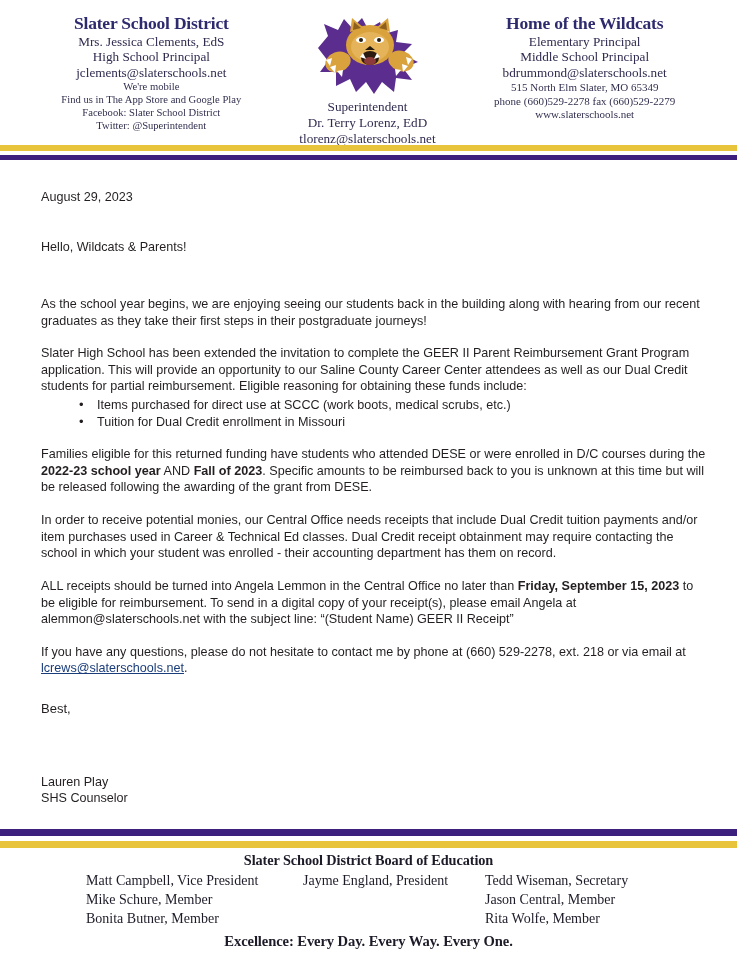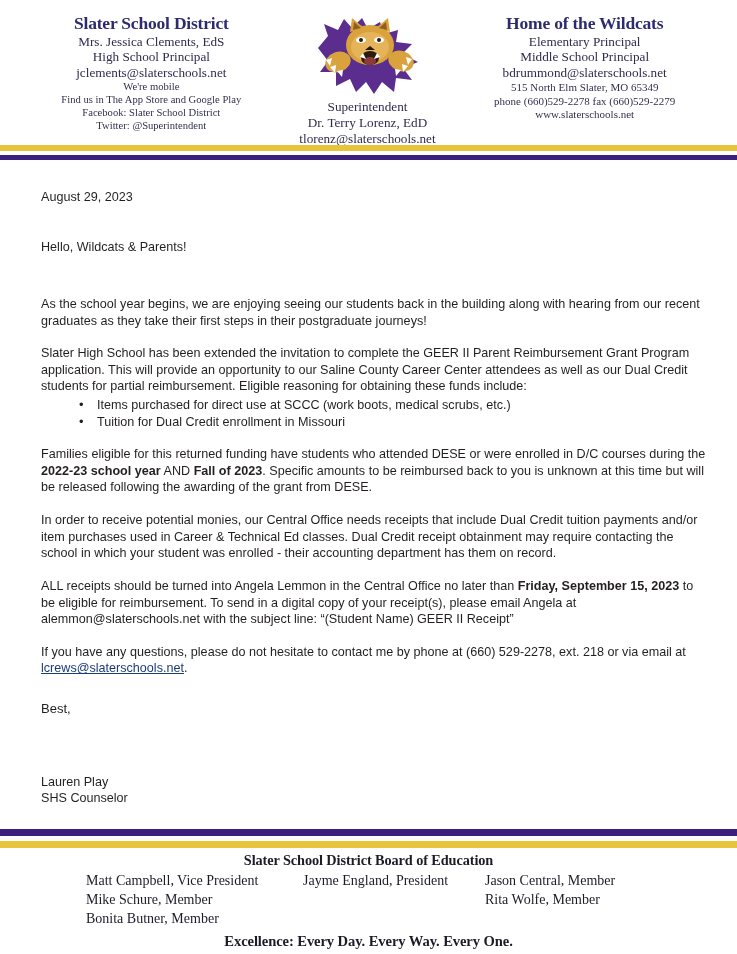--- a/index.html
+++ b/index.html
@@ -315,18 +315,19 @@
   <div class="board-grid">
     <div class="board-col c1">
       <div>Matt Campbell, Vice President</div>
       <div>Mike Schure, Member</div>
       <div>Bonita Butner, Member</div>
     </div>
     <div class="board-col c2">
       <div>Jayme England, President</div>
     </div>
     <div class="board-col c3">
+      <div>Tedd Wiseman, Secretary</div>
       <div>Jason Central, Member</div>
       <div>Rita Wolfe, Member</div>
     </div>
   </div>
   <div class="motto">Excellence: Every Day. Every Way. Every One.</div>
 </div>
 
 </body></html>

